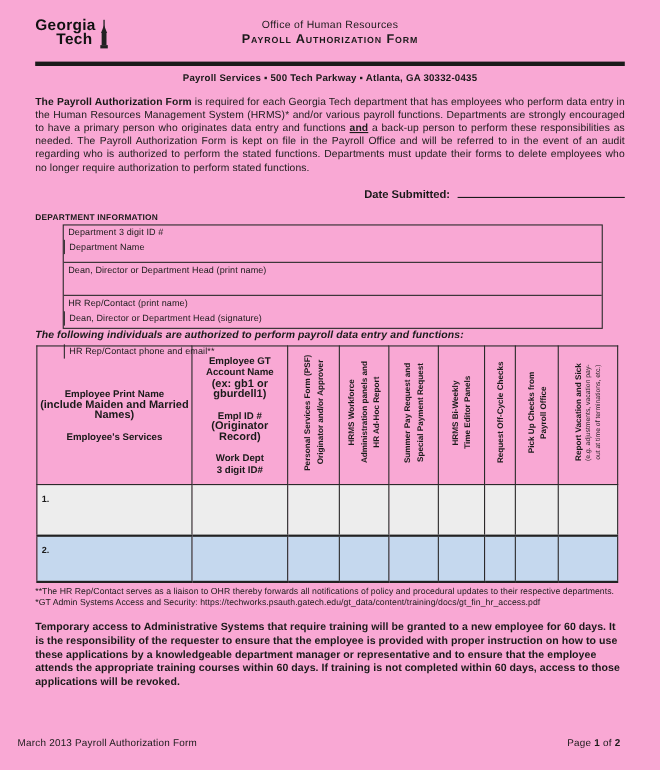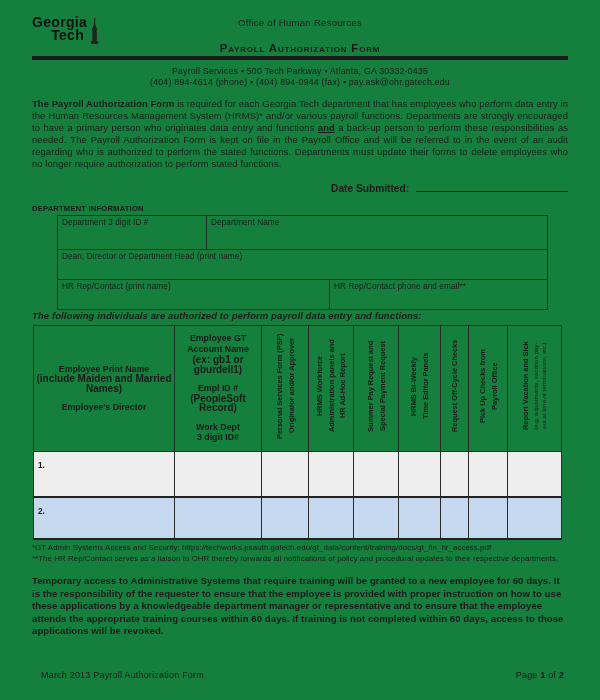--- a/index.html
+++ b/index.html
@@ -1,44 +1,44 @@
 <!DOCTYPE html>
 <html><head>
 <meta charset="utf-8">
 <style>
   * { margin: 0; padding: 0; box-sizing: border-box; }
   html, body { width: 600px; height: 700px; background: #ffffff; }
   body { font-family: "Liberation Sans", sans-serif; color: #1a1a1a; }
-  .page { position: relative; width: 600px; height: 700px; padding: 14px 32px 0 32px; overflow: hidden; background: #15803d; }
+  .page { position: relative; width: 600px; height: 700px; padding: 14px 32px 0 32px; overflow: hidden; background: #f9a8d4; }
 
   
   .masthead { position: relative; height: 40px; }
   .logo { position: absolute; left: 0; top: 2px; display: flex; align-items: flex-start; }
   .logo-text { font-weight: bold; font-size: 14px; line-height: 13px; letter-spacing: 0.3px; color: #111; }
   .logo-text .l2 { display: block; text-align: right; padding-right: 3px; }
   .tower { margin-left: 2px; margin-top: 1px; }
   .mast-center { width: 330px; margin: 0 auto; text-align: center; }
   .office-line { font-size: 9.5px; letter-spacing: 0.3px; padding-top: 3px; }
-  .form-title { font-size: 11.5px; font-weight: bold; font-variant-caps: small-caps; letter-spacing: 0.8px; margin-top: 14px; }
+  .form-title { font-size: 11.5px; font-weight: bold; font-variant-caps: small-caps; letter-spacing: 0.8px; margin-top: 2px; }
   .thick-rule { height: 3.5px; background: #1a1a1a; margin-top: 2px; }
 
-  .addr { text-align: center; font-weight: normal; font-size: 8.8px; line-height: 11.5px; margin-top: 6px; letter-spacing: 0.2px; }
+  .addr { text-align: center; font-weight: bold; font-size: 8.8px; line-height: 11.5px; margin-top: 6px; letter-spacing: 0.2px; }
 
   
   .intro { margin-top: 9px; font-size: 9.4px; line-height: 12px; text-align: justify; letter-spacing: 0.1px; }
   .intro b { letter-spacing: 0.1px; }
   .emph { font-weight: bold; text-decoration: underline; }
 
   .date-row { margin-top: 11px; font-size: 10.2px; font-weight: bold; text-align: right; }
   .date-line { display: inline-block; width: 152px; border-bottom: 1.2px solid #1a1a1a; height: 11px; margin-left: 4px; }
 
   
   .dept-head { margin-top: 10px; font-size: 7.6px; font-weight: bold; letter-spacing: 0.2px; }
   .dept-table { margin-left: 25px; width: 491px; border: 1.3px solid #2a2a2a; margin-top: 2px; }
-  .drow { display: flex; }
+  .drow { display: flex; flex-direction: column; }
   .drow + .drow { border-top: 1px solid #2a2a2a; gap: 31px; }
   .dcell { font-size: 8.2px; padding: 2px 4px; letter-spacing: 0.1px; }
   .dcell + .dcell { border-left: 1px solid #2a2a2a; }
   .r1 { height: 33px; }
   .r2 { height: 30px; }
   .c-id { width: 148px; }
   .c-name { width: 216px; }
   .c-mail { width: 127px; flex: 1; }
   .c-half-l { width: 240px; }
   .c-half-r { flex: 1; }
@@ -60,21 +60,21 @@
   .vsub { display: block; white-space: pre-line; font-weight: normal; font-size: 6.2px; line-height: 8.5px; text-align: center; }
 
   tr.arow td { vertical-align: top; text-align: left; padding: 2px 4px; }
   tr.arow1 td { height: 46px; background: #ededed; }
   tr.arow2 td { height: 42px; background: #c5d8ee; border-top: 2px solid #222; border-bottom: 2px solid #222; }
   .rownum { font-size: 8.2px; font-weight: bold; }
 
   
   .footnotes { margin-top: 3px; font-size: 7.9px; line-height: 10.5px; letter-spacing: 0.05px; }
   .notice { margin-top: 11px; font-size: 9.6px; line-height: 12.5px; font-weight: bold; text-align: left; letter-spacing: 0.05px; }
-  .footer { position: absolute; left: 41px; right: 36px; bottom: 20px; display: flex; justify-content: space-between; font-size: 9px; letter-spacing: 0.2px; }
+  .footer { position: absolute; left: 16px; right: 36px; bottom: 20px; display: flex; justify-content: space-between; font-size: 9px; letter-spacing: 0.2px; }
   .footer .pg b { font-weight: bold; }
 </style>
 </head>
 <body>
 
 <div class="page">
 
   <div class="masthead">
     <div class="logo">
       <div class="logo-text">
@@ -90,38 +90,38 @@
     </div>
     <div class="mast-center">
       <div class="office-line">Office of Human Resources</div>
       <div class="form-title">Payroll Authorization Form</div>
     </div>
   </div>
   <div class="thick-rule"></div>
 
   <div class="addr">
     <div>Payroll Services ▪ 500 Tech Parkway ▪ Atlanta, GA  30332-0435</div>
-    <div>(404) 894-4614 (phone) ▪ (404) 894-0944 (fax) ▪ pay.ask@ohr.gatech.edu</div>
   </div>
 
   <p class="intro"><b>The Payroll Authorization Form</b><span> is required for each Georgia Tech department that has employees who perform data entry in the Human Resources Management System (HRMS)* and/or various payroll functions. Departments are strongly encouraged to have a primary person who originates data entry and functions </span><span class="emph">and</span><span> a back-up person to perform these responsibilities as needed. The Payroll Authorization Form is kept on file in the Payroll Office and will be referred to in the event of an audit regarding who is authorized to perform the stated functions. Departments must update their forms to delete employees who no longer require authorization to perform stated functions.</span></p>
 
   <div class="date-row">
     <span>Date Submitted:</span>
     <span class="date-line"></span>
   </div>
 
   <div class="dept-head">DEPARTMENT INFORMATION</div>
   <div class="dept-table">
     <div class="drow r1">
       <div class="dcell c-id"><span>Department 3 digit ID #</span></div>
       <div class="dcell c-name"><span>Department Name</span></div>
     </div>
     <div class="drow r2">
       <div class="dcell c-half-l"><span>Dean, Director or Department Head (print name)</span></div>
+      <div class="dcell c-half-r"><span>Dean, Director or Department Head (signature)</span></div>
     </div>
     <div class="drow r2">
       <div class="dcell c-half-l"><span>HR Rep/Contact (print name)</span></div>
       <div class="dcell c-half-r"><span>HR Rep/Contact phone and email**</span></div>
     </div>
   </div>
 
   <div class="auth-head">The following individuals are authorized to perform payroll data entry and functions:</div>
   <table class="auth">
     <colgroup>
@@ -135,31 +135,31 @@
         <col style="width:39px">
         <col style="width:54px">
     </colgroup>
     <tbody>
         <tr>
       <th class="hcell">
         <div class="hstack">
           <span class="ht">Employee Print Name</span>
           <span class="hs">(include Maiden and Married
 Names)</span>
-          <span class="ht gap">Employee's Director</span>
+          <span class="ht gap">Employee's Services</span>
         </div>
       </th>
       <th class="hcell">
         <div class="hstack">
           <span class="ht">Employee GT
 Account Name</span>
           <span class="hs gap-sm">(ex: gb1 or
 gburdell1)</span>
           <span class="ht gap">Empl ID #</span>
-          <span class="hs">(PeopleSoft Record)</span>
+          <span class="hs">(Originator Record)</span>
           <span class="ht gap">Work Dept
 3 digit ID#</span>
         </div>
       </th>
       <th class="hcell"><div class="vert"><span class="vmain">Personal Services Form (PSF)
 Originator and/or Approver</span><span class="vsub"></span></div></th>
       <th class="hcell"><div class="vert"><span class="vmain">HRMS Workforce
 Administration panels and
 HR Ad-Hoc Report</span><span class="vsub"></span></div></th>
       <th class="hcell"><div class="vert"><span class="vmain">Summer Pay Request and
@@ -191,22 +191,22 @@
       <td></td>
       <td></td>
       <td></td>
       <td></td>
       <td></td>
     </tr>
   </tbody>
     </table>
 
   <div class="footnotes">
+    <div>**The HR Rep/Contact serves as a liaison to OHR thereby forwards all notifications of policy and procedural updates to their respective departments.</div>
     <div>*GT Admin Systems Access and Security: https://techworks.psauth.gatech.edu/gt_data/content/training/docs/gt_fin_hr_access.pdf</div>
-    <div>**The HR Rep/Contact serves as a liaison to OHR thereby forwards all notifications of policy and procedural updates to their respective departments.</div>
   </div>
 
   <p class="notice">Temporary access to Administrative Systems that require training will be granted to a new employee for 60 days. It is the responsibility of the requester to ensure that the employee is provided with proper instruction on how to use these applications by a knowledgeable department manager or representative and to ensure that the employee attends the appropriate training courses within 60 days. If training is not completed within 60 days, access to those applications will be revoked.</p>
 
   <div class="footer">
     <span>March 2013 Payroll Authorization Form</span>
     <span class="pg"><span>Page </span><b>1</b><span> of </span><b>2</b></span>
   </div>
 
 </div>

